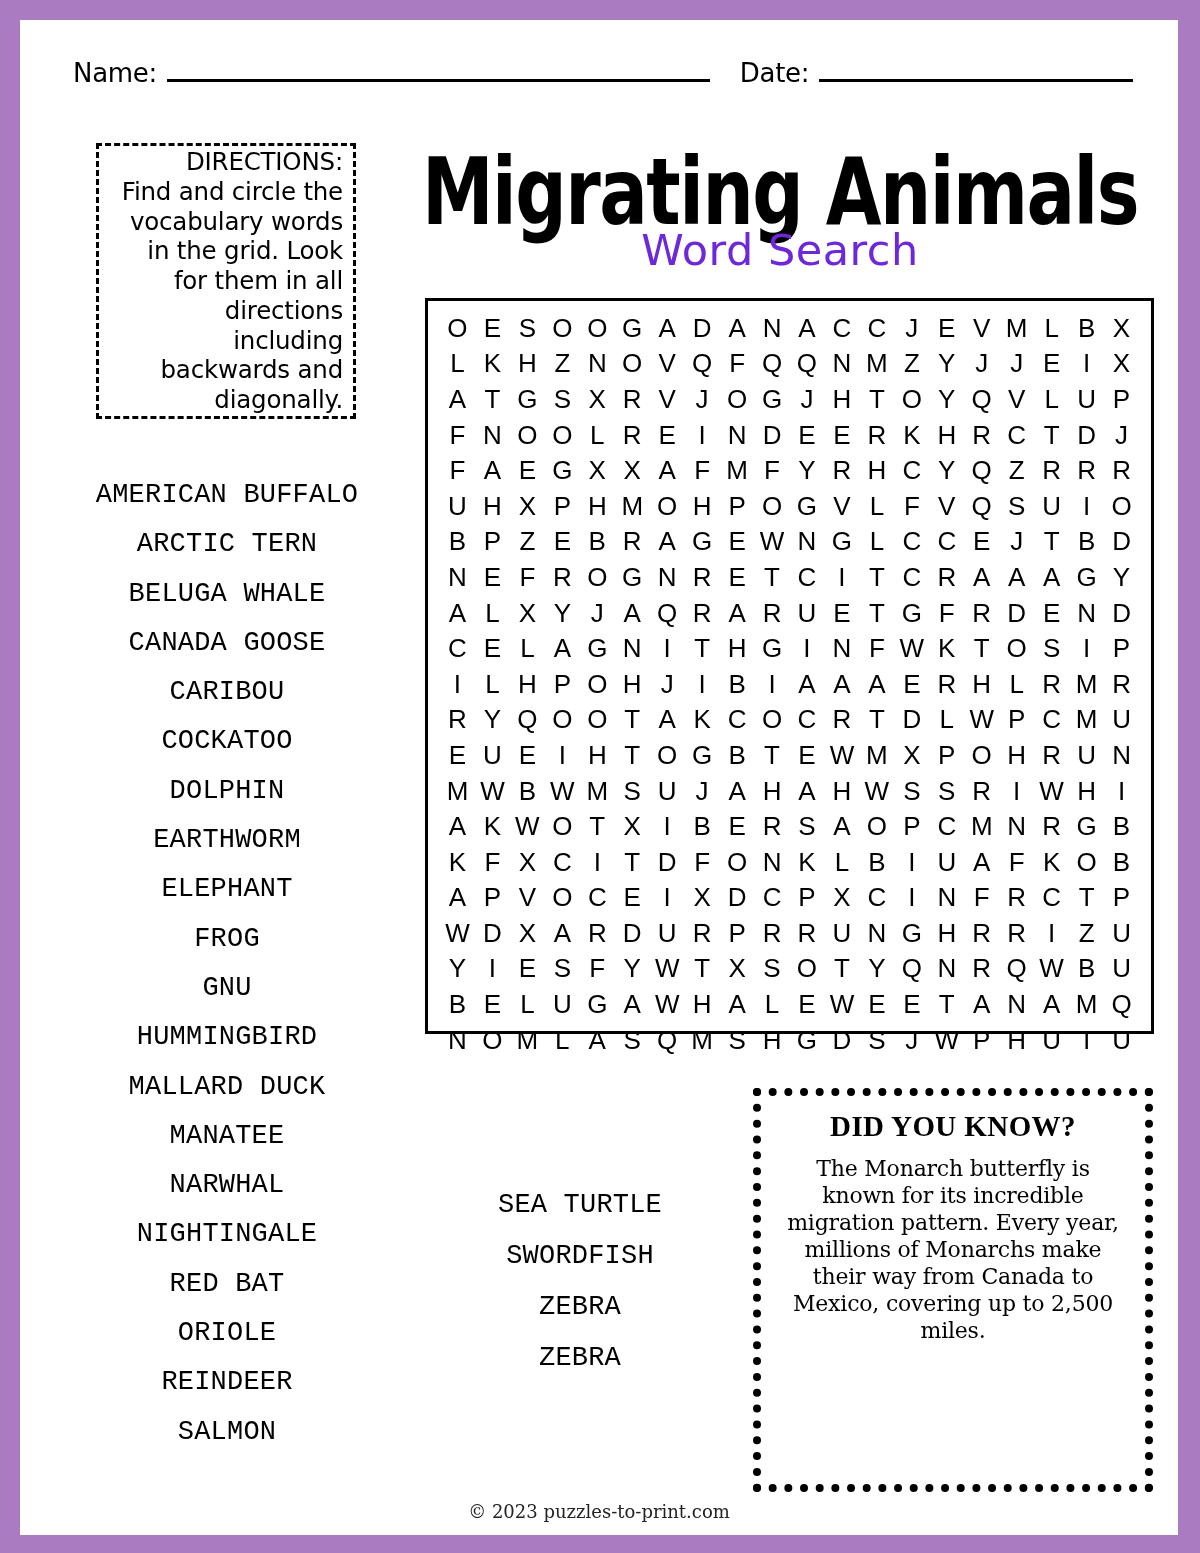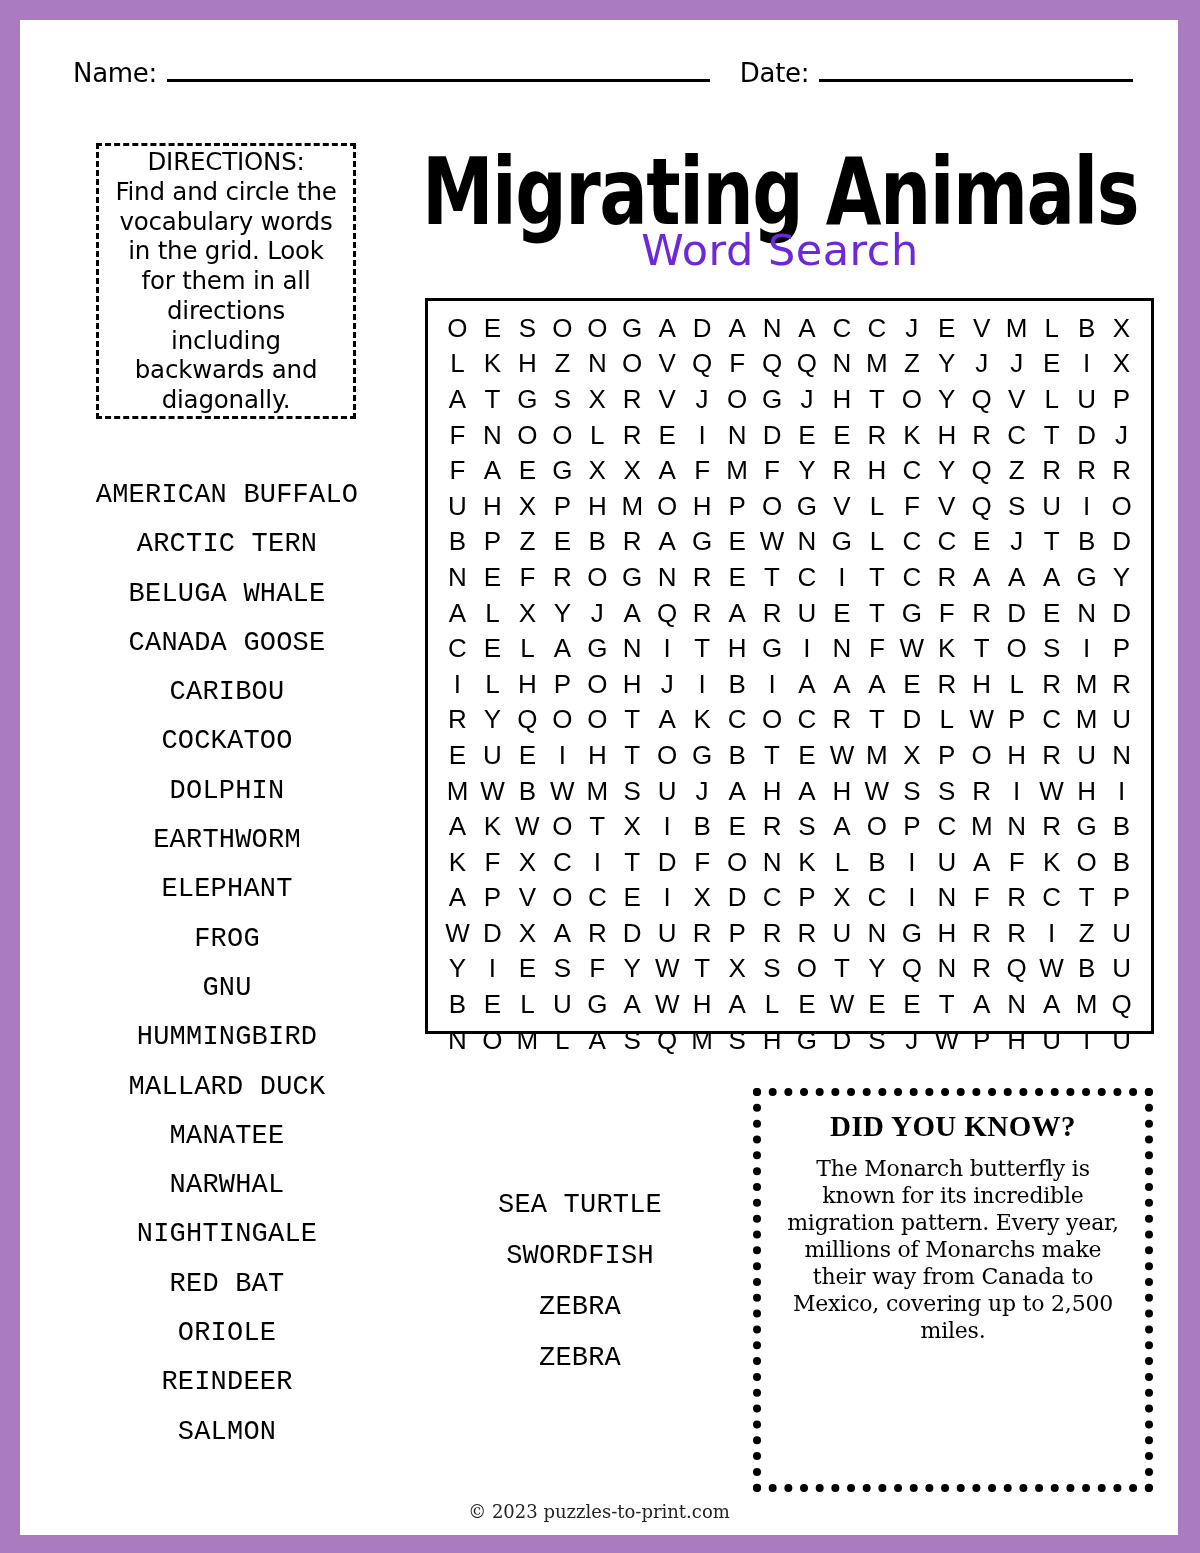--- a/index.html
+++ b/index.html
@@ -59,21 +59,21 @@
     box-sizing: border-box;
     display: flex;
     align-items: center;
     justify-content: center;
     padding: 4px 10px;
   }
   .directions-text {
     font-family: "DejaVu Sans", sans-serif;
     font-size: 24.5px;
     line-height: 1.215;
-    text-align: center;
+    text-align: right;
     color: #000;
     white-space: pre-line;
     letter-spacing: -0.2px;
   }
 
   
   .title {
     position: absolute;
     left: 380px;
     top: 118px;

